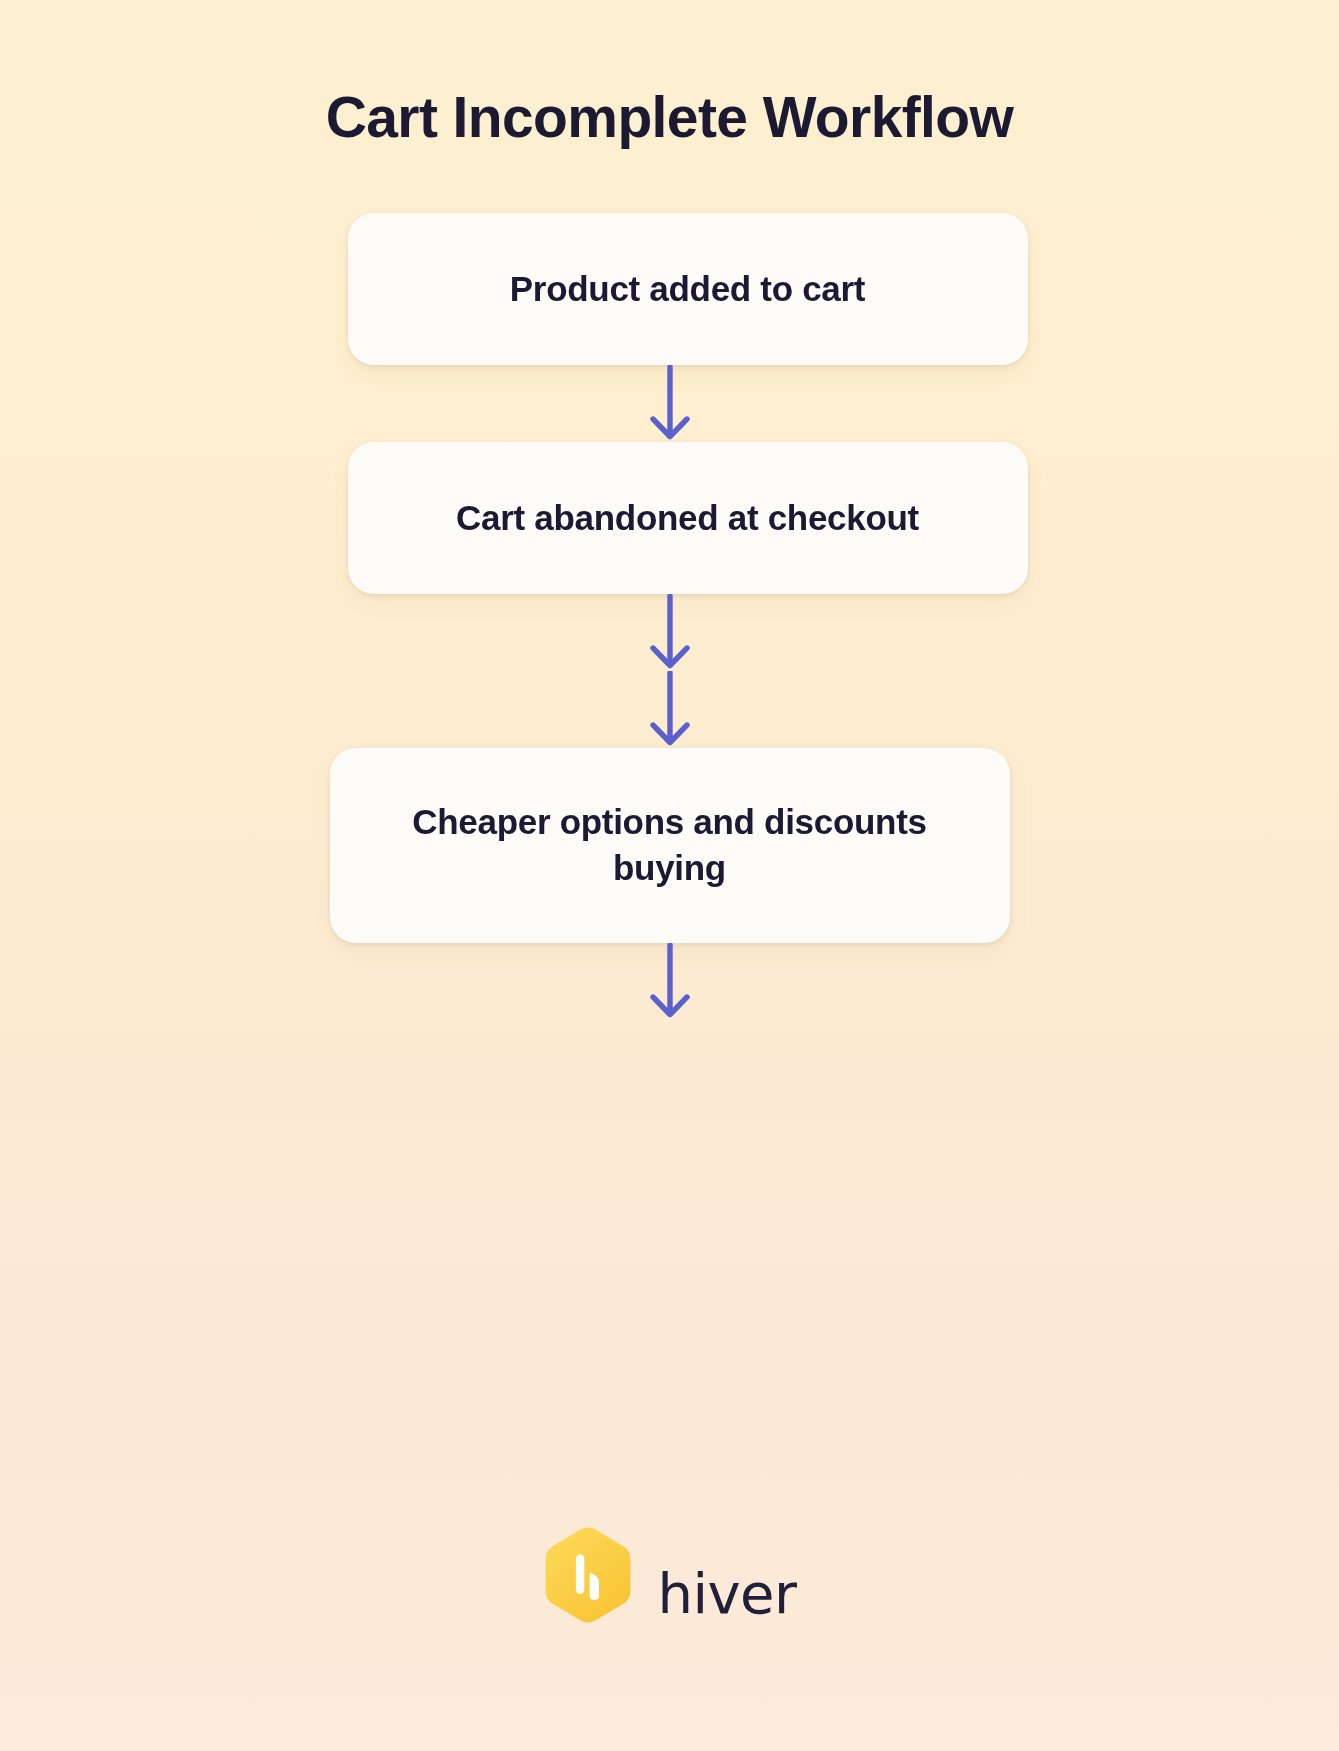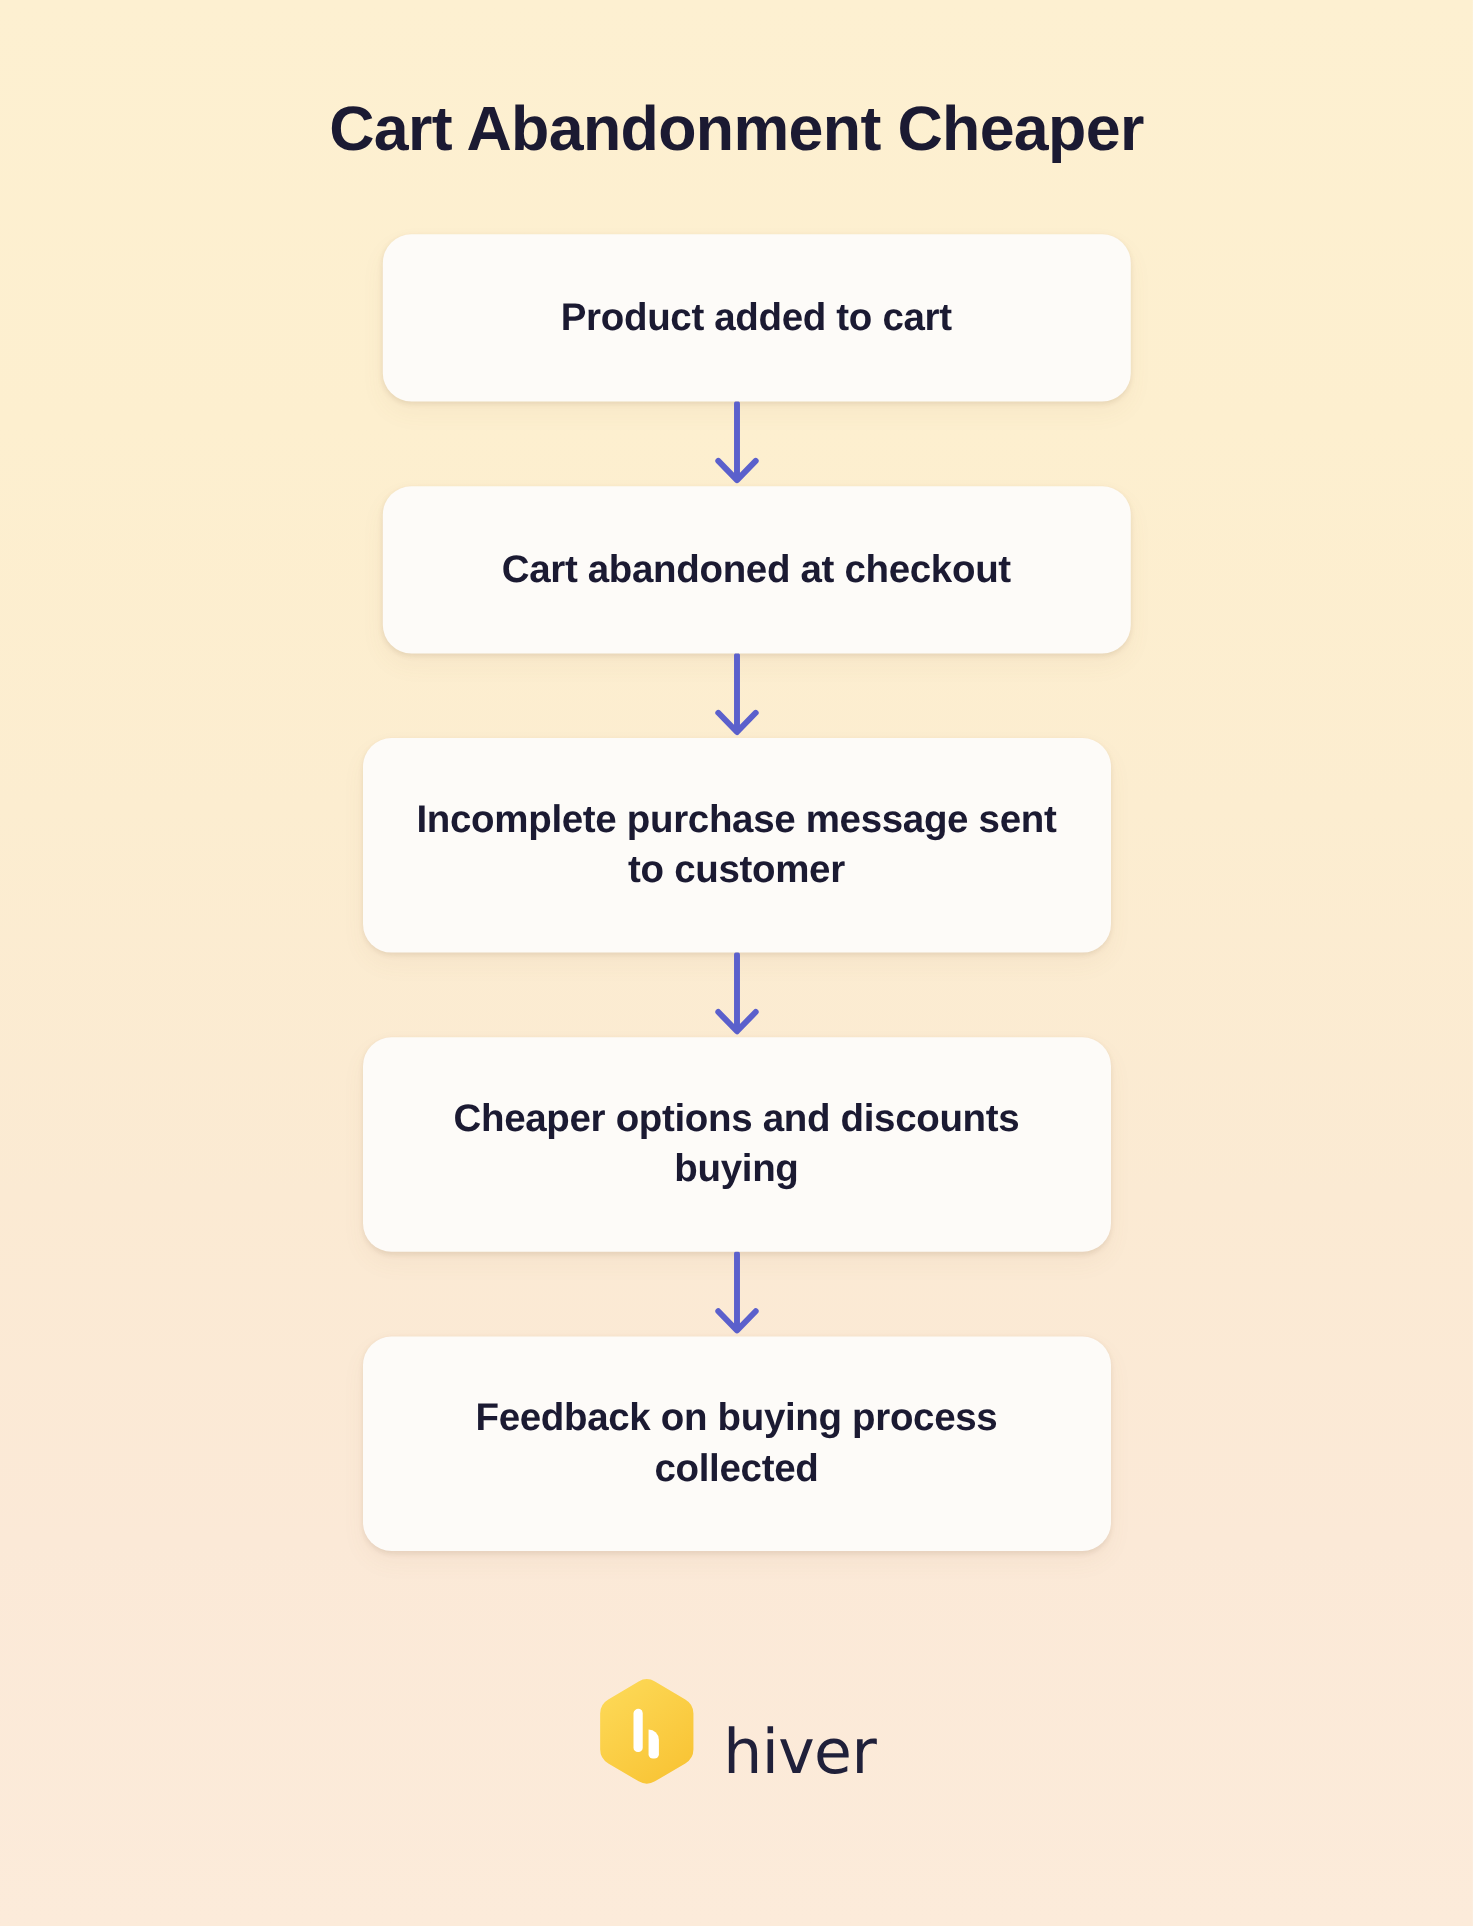--- a/index.html
+++ b/index.html
@@ -106,21 +106,21 @@
     line-height: 1;
     font-family: "DejaVu Sans", sans-serif;
     margin-top: 28px;
   }
 </style>
 </head>
 <body>
 
 <div class="page">
 
-  <h1 class="title">Cart Abandonment Cheaper</h1>
+  <h1 class="title">Cart Incomplete Workflow</h1>
 
   <div class="flow">
 
     <div class="node h1line">
       <span class="node-label">Product added to cart</span>
     </div>
 
     <span class="connector">
       <svg width="60" height="77" viewBox="0 0 60 77" fill="none" aria-hidden="true">
         <path d="M30 2 L30 69" stroke="#5B60CC" stroke-width="5.4" stroke-linecap="round"></path>
@@ -132,45 +132,39 @@
       <span class="node-label">Cart abandoned at checkout</span>
     </div>
 
     <span class="connector">
       <svg width="60" height="77" viewBox="0 0 60 77" fill="none" aria-hidden="true">
         <path d="M30 2 L30 69" stroke="#5B60CC" stroke-width="5.4" stroke-linecap="round"></path>
         <path d="M13 54 L30 71.5 L47 54" stroke="#5B60CC" stroke-width="5.4" stroke-linecap="round" stroke-linejoin="round" fill="none"></path>
       </svg>
     </span>
 
-    <div class="node h2line">
-      <span class="node-label">Incomplete purchase message sent to customer</span>
-    </div>
 
     <span class="connector">
       <svg width="60" height="77" viewBox="0 0 60 77" fill="none" aria-hidden="true">
         <path d="M30 2 L30 69" stroke="#5B60CC" stroke-width="5.4" stroke-linecap="round"></path>
         <path d="M13 54 L30 71.5 L47 54" stroke="#5B60CC" stroke-width="5.4" stroke-linecap="round" stroke-linejoin="round" fill="none"></path>
       </svg>
     </span>
 
     <div class="node h2line">
       <span class="node-label">Cheaper options and discounts buying</span>
     </div>
 
     <span class="connector">
       <svg width="60" height="77" viewBox="0 0 60 77" fill="none" aria-hidden="true">
         <path d="M30 2 L30 69" stroke="#5B60CC" stroke-width="5.4" stroke-linecap="round"></path>
         <path d="M13 54 L30 71.5 L47 54" stroke="#5B60CC" stroke-width="5.4" stroke-linecap="round" stroke-linejoin="round" fill="none"></path>
       </svg>
     </span>
 
-    <div class="node h2line">
-      <span class="node-label">Feedback on buying process collected</span>
-    </div>
 
   </div>
 
   <div class="footer">
     <span class="logo-mark">
       <svg width="92" height="102" viewBox="0 0 92 102" fill="none" aria-hidden="true">
         <defs>
           <linearGradient id="hexg" x1="10" y1="6" x2="82" y2="96" gradientUnits="userSpaceOnUse">
             <stop offset="0" stop-color="#FDD957"></stop>
             <stop offset="1" stop-color="#F8C232"></stop>

